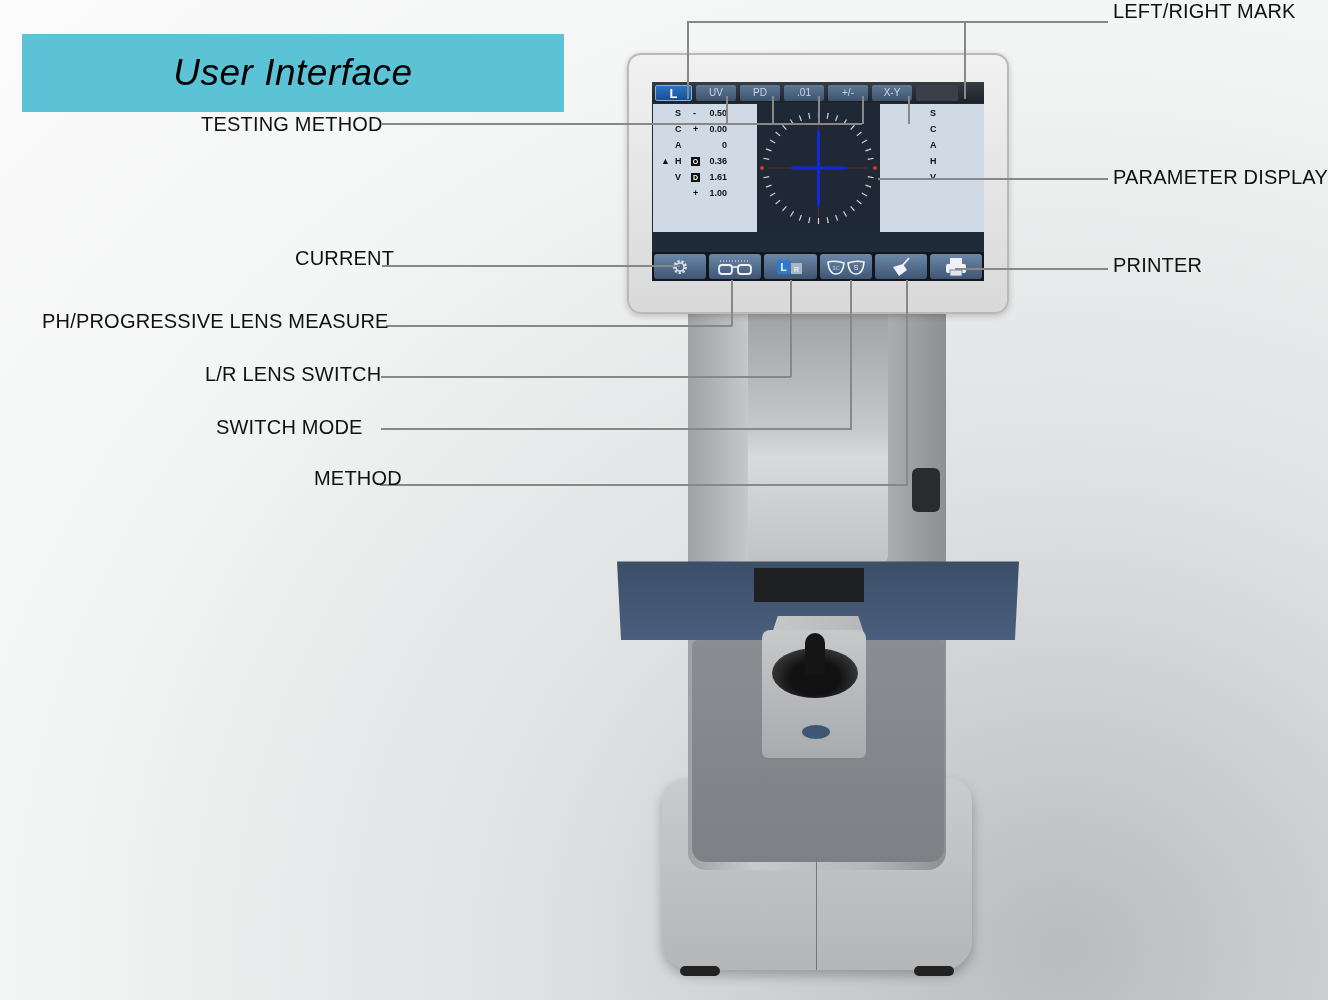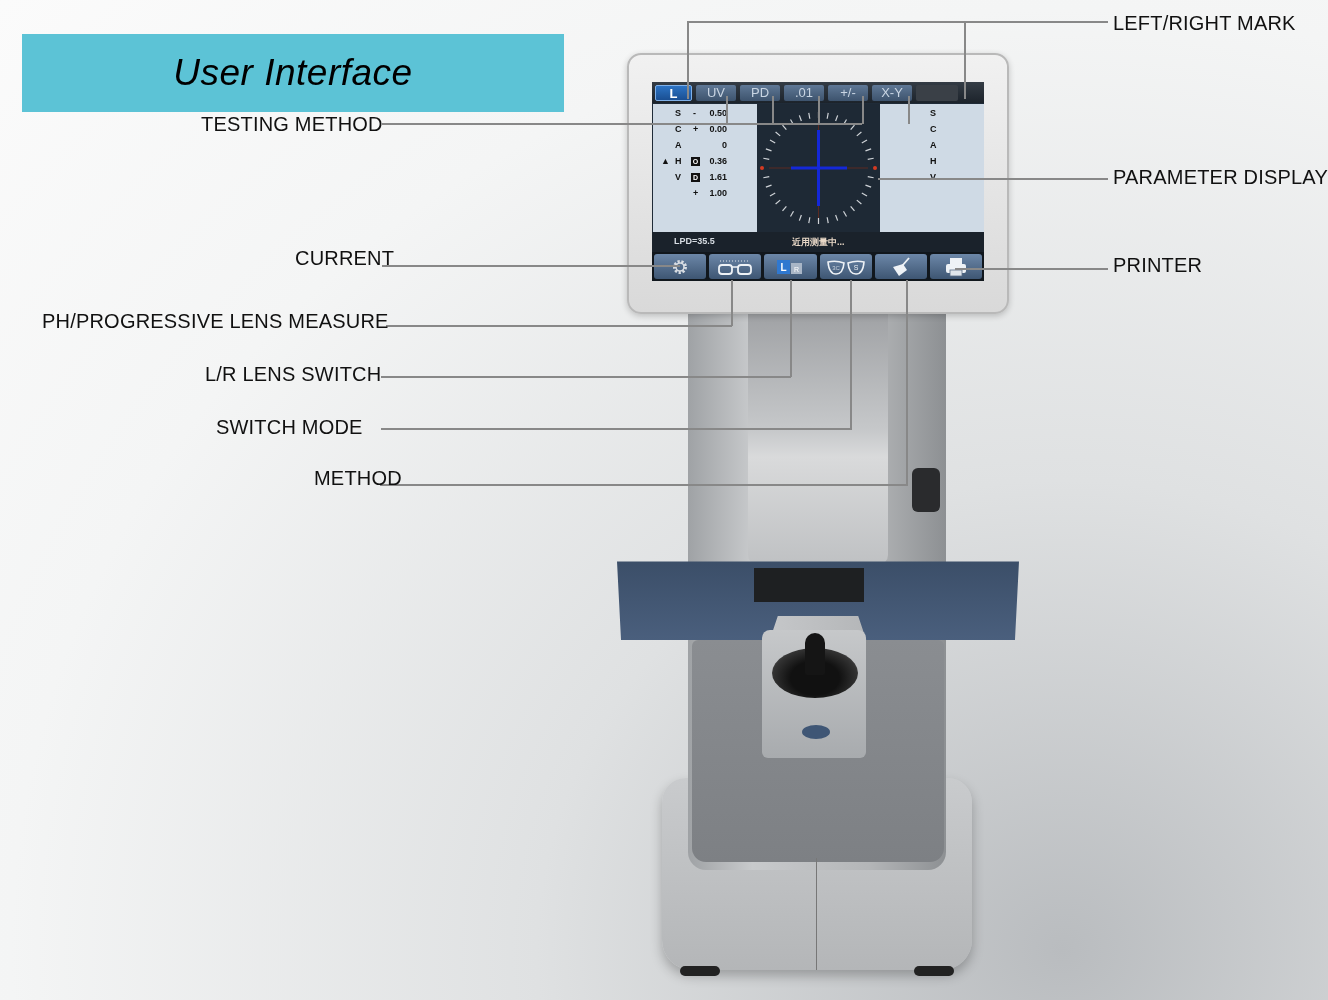--- a/index.html
+++ b/index.html
@@ -94,21 +94,21 @@
     overflow: hidden;
   }
   .tabbar {
     position: absolute; left: 0; top: 0; width: 332px; height: 21px;
     background: linear-gradient(#343c45, #1c232b);
     display: flex; align-items: center; padding-left: 3px; gap: 4px;
   }
   .tab {
     height: 16px; width: 40px; border-radius: 2px;
     background: linear-gradient(#5f7896, #3d536d);
-    color: #c9d5e3; font-size: 13px; text-align: center; line-height: 16px;
+    color: #c9d5e3; font-size: 10px; text-align: center; line-height: 16px;
   }
   .tab.lr {
     width: 37px; background: linear-gradient(#2c73c4, #1a4f92);
     color: #fff; font-size: 13px; font-weight: bold; line-height: 16px;
     border: 1px solid #7fb0e8;
   }
   .tab.blank { width: 42px; background: #3a4047; }
   .panel-left {
     position: absolute; left: 1px; top: 22px; width: 104px; height: 128px;
     background: #cfdae5;
@@ -267,24 +267,20 @@
   </div>
 
   <div class="panel-right">
     <span class="rlabel" style="top:4px">S</span>
     <span class="rlabel" style="top:20px">C</span>
     <span class="rlabel" style="top:36px">A</span>
     <span class="rlabel" style="top:52px">H</span>
     <span class="rlabel" style="top:68px">V</span>
   </div>
 
-  <div class="statusbar">
-    <span class="lpd">LPD=35.5</span>
-    <span class="msg">近用测量中...</span>
-  </div>
 
   <div class="btnbar">
     <div class="fbtn">
       <svg width="18" height="18" viewBox="0 0 18 18">
         <circle cx="9" cy="9" r="5.5" fill="none" stroke="#d8dde3" stroke-width="3" stroke-dasharray="2.2 1.6"></circle>
         <circle cx="9" cy="9" r="4" fill="none" stroke="#d8dde3" stroke-width="1.6"></circle>
       </svg>
     </div>
     <div class="fbtn">
       <svg width="38" height="20" viewBox="0 0 38 20">
@@ -355,15 +351,15 @@
 <div class="abs line" style="left:380px;top:484px;width:528px;height:2px"></div>
 <div class="abs line" style="left:906px;top:280px;width:2px;height:205px"></div>
 
 <div class="abs label" style="left:201px;top:113px">TESTING METHOD</div>
 <div class="abs label" style="left:295px;top:247px">CURRENT</div>
 <div class="abs label" style="left:42px;top:310px">PH/PROGRESSIVE LENS MEASURE</div>
 <div class="abs label" style="left:205px;top:363px">L/R LENS SWITCH</div>
 <div class="abs label" style="left:216px;top:416px">SWITCH MODE</div>
 <div class="abs label" style="left:314px;top:467px">METHOD</div>
 
-<div class="abs label" style="left:1113px;top:12px">LEFT/RIGHT MARK</div>
+<div class="abs label" style="left:1113px;top:0">LEFT/RIGHT MARK</div>
 <div class="abs label" style="left:1113px;top:166px">PARAMETER DISPLAY</div>
 <div class="abs label" style="left:1113px;top:254px">PRINTER</div>
 
 </body></html>

